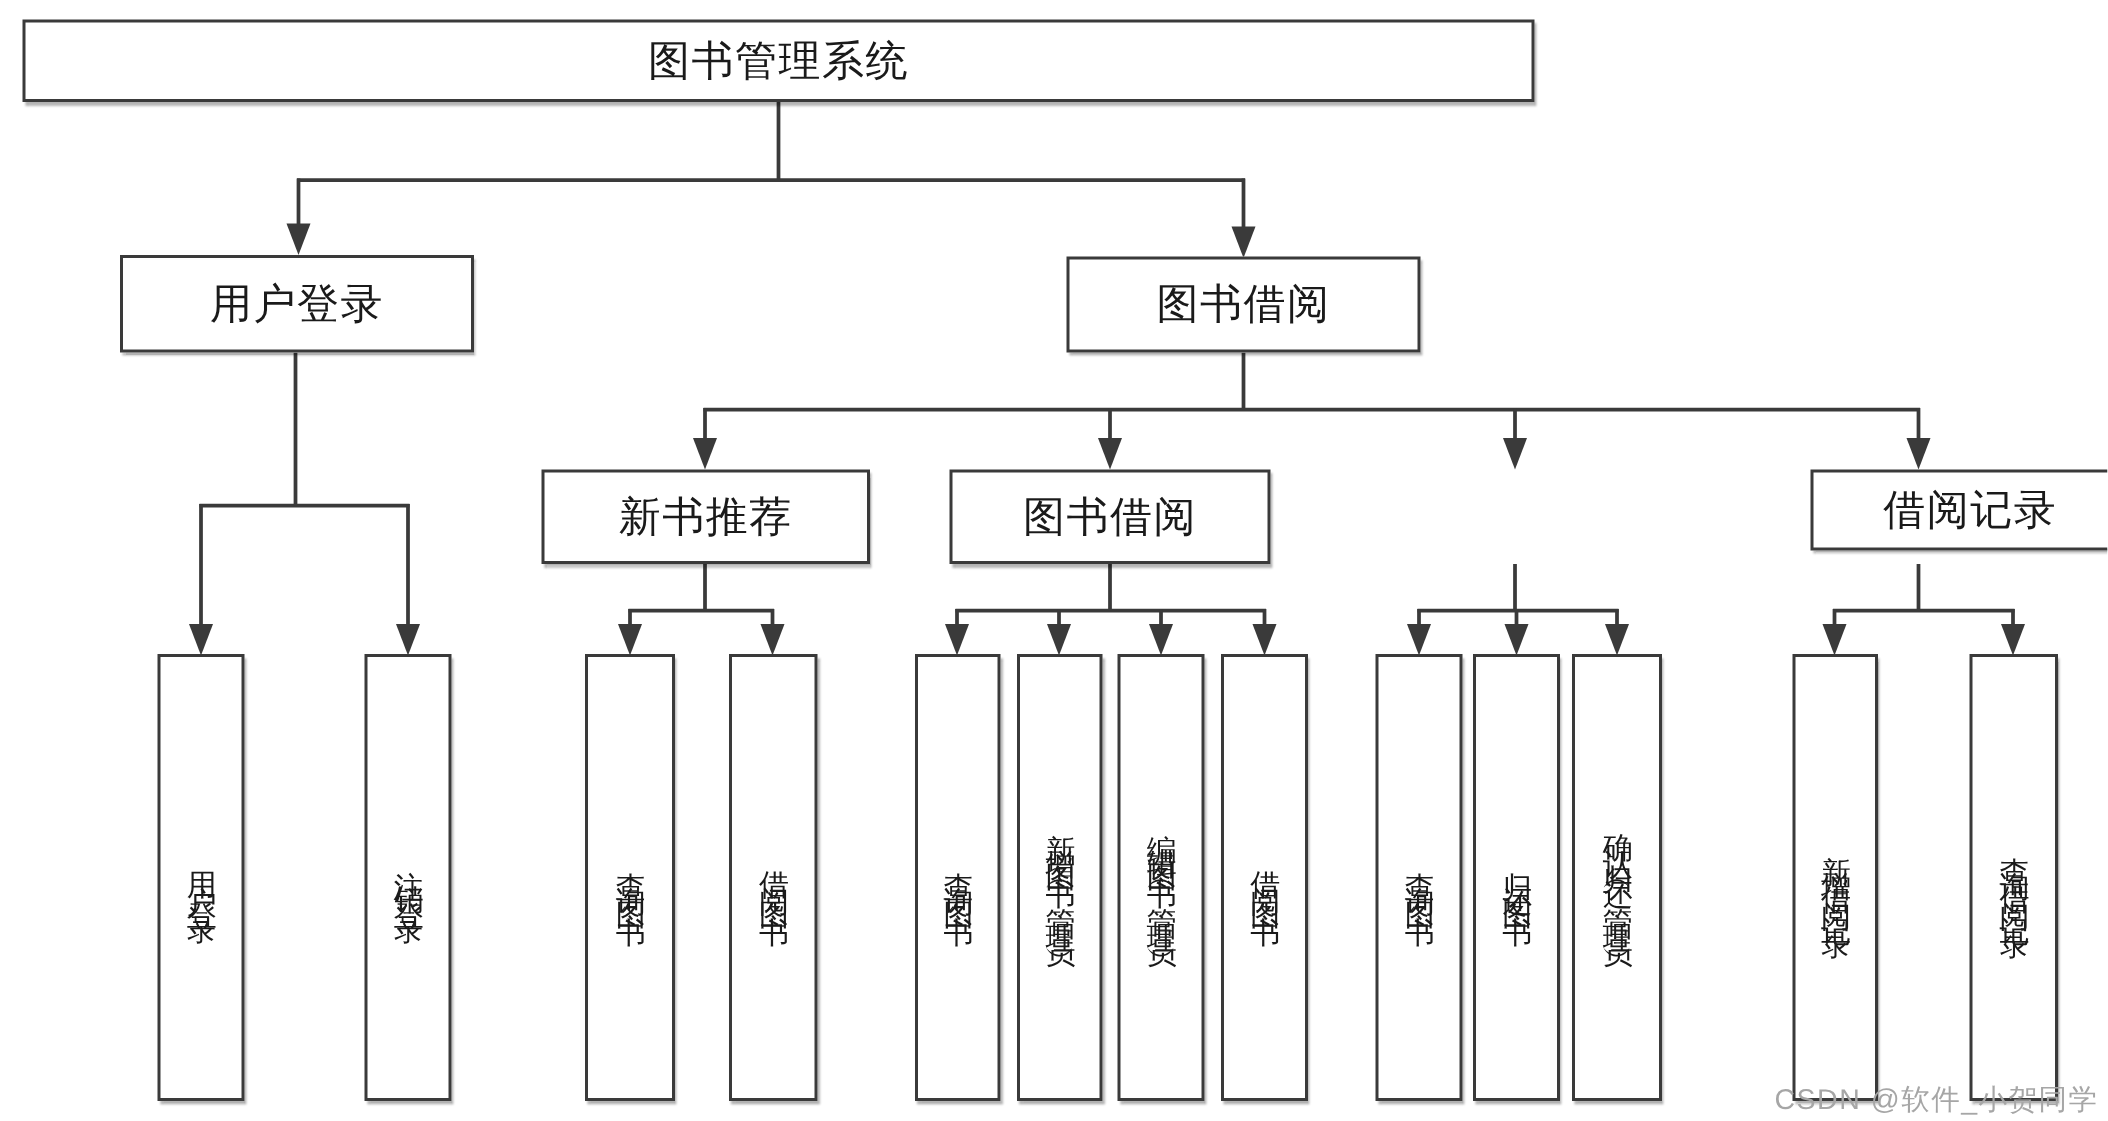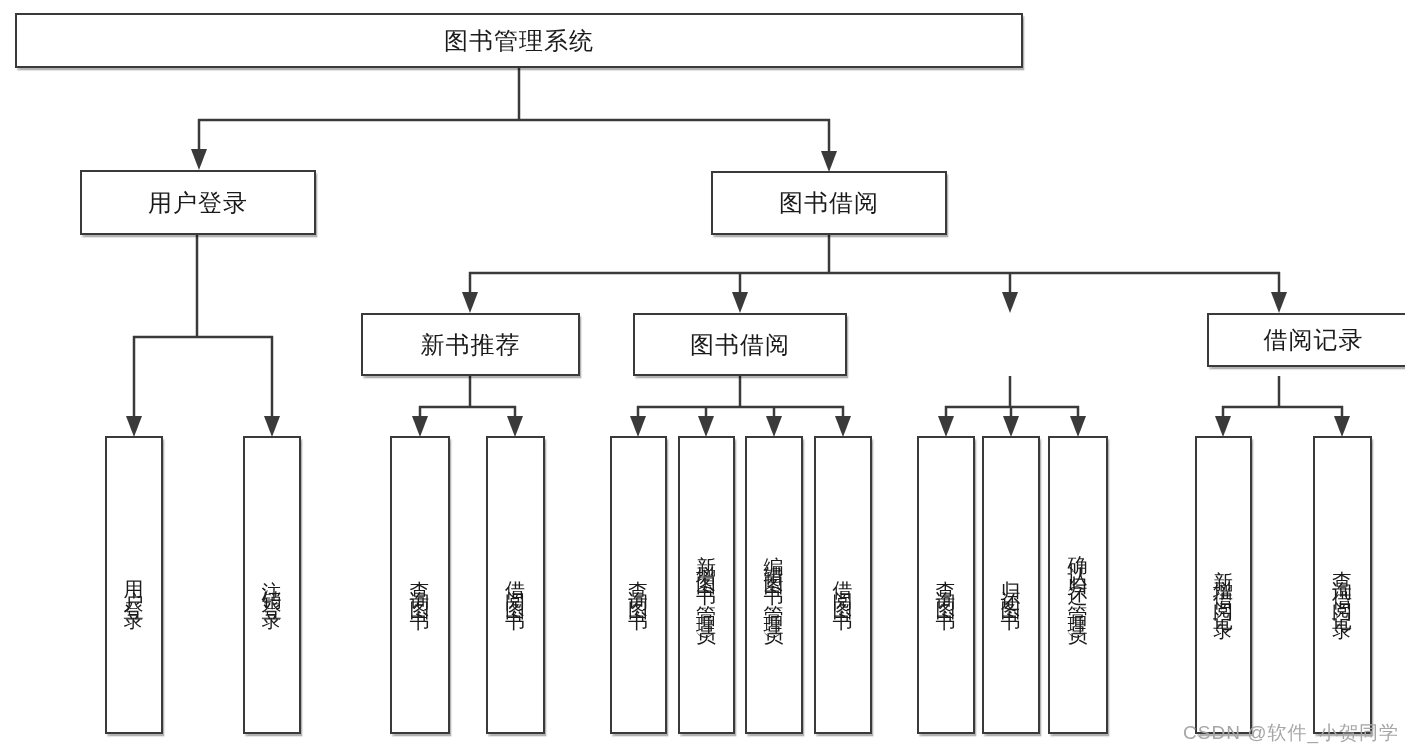--- a/index.html
+++ b/index.html
@@ -27,21 +27,21 @@
   .box {
     position: absolute;
     background: #ffffff;
     border: 2px solid var(--border, #3a3a3a);
     display: flex;
     align-items: center;
     justify-content: center;
     color: var(--text, #1a1a1a);
     box-shadow: 1.5px 2.5px 1.5px rgba(0,0,0,0.30);
   }
-  .box.h { font-size: 24px; letter-spacing: 1px; }
+  .box.h { font-size: 28px; letter-spacing: 1px; }
   .box.v span {
     writing-mode: vertical-lr;
     text-orientation: mixed;
     font-size: 20px;
     letter-spacing: 10px;
     line-height: 1;
   }
   .watermark {
     position: absolute;
     top: 720px;

